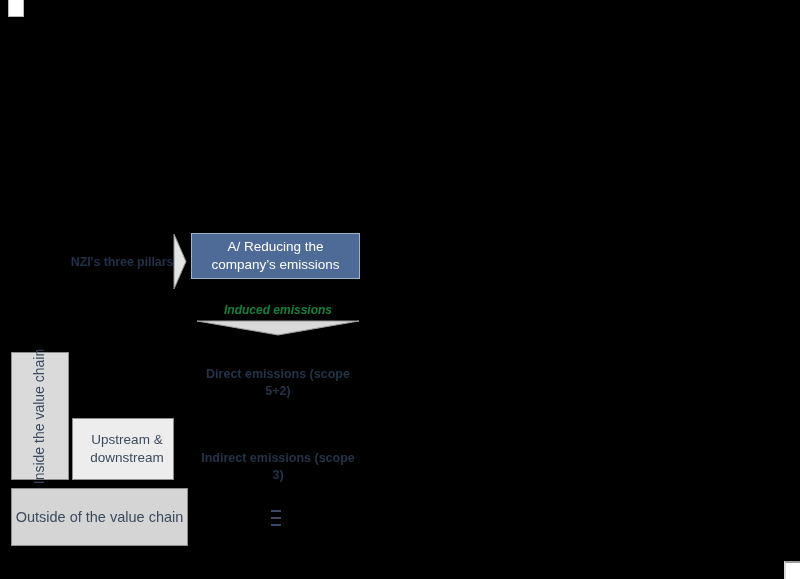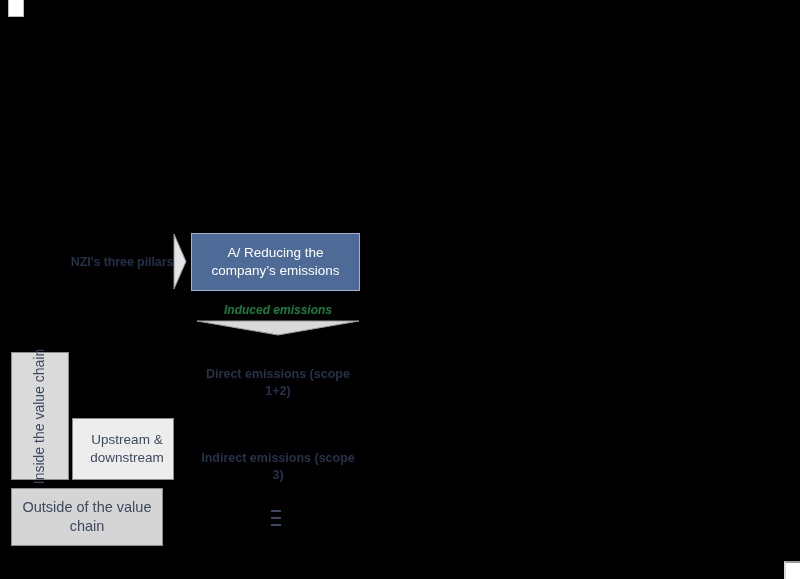--- a/index.html
+++ b/index.html
@@ -51,21 +51,21 @@
   .pointer-arrow {
     position: absolute;
     left: 173px; top: 233px;
     width: 17px; height: 57px;
   }
 
   
   .pillar-box {
     position: absolute;
     left: 191px; top: 233px;
-    width: 169px; height: 58px;
+    width: 169px; height: 46px;
     background: #4d6b96;
     border: 1px solid #9fb3cd;
     box-sizing: border-box;
     display: flex;
     align-items: center;
     justify-content: center;
     text-align: center;
     color: #ffffff;
     font-size: 13.5px;
     line-height: 18px;
@@ -152,21 +152,21 @@
   .box-upstream {
     left: 72px; top: 418px;
     width: 102px; height: 62px;
     background: #ededed;
     font-size: 13.5px;
     line-height: 18px;
     padding-left: 8px;
   }
   .box-outside {
     left: 11px; top: 488px;
-    width: 152px; height: 58px;
+    width: 177px; height: 58px;
     background: #d5d5d5;
     font-size: 14.5px;
     line-height: 19px;
   }
 </style>
 </head>
 <body>
 
 <div id="stage">
 
@@ -186,21 +186,21 @@
   </div>
 
   <div class="induced-label">Induced emissions</div>
 
   <div class="chevron">
     <svg width="164" height="18" viewBox="0 0 164 18" xmlns="http://www.w3.org/2000/svg">
       <polygon points="1,2 163,2 82,16" fill="#d9d9d9" stroke="#9a9a9a" stroke-width="1"></polygon>
     </svg>
   </div>
 
-  <div class="emis-label emis-direct">Direct emissions (scope 1+2)</div>
+  <div class="emis-label emis-direct">Direct emissions (scope 5+2)</div>
 
   <div class="emis-label emis-indirect">Indirect emissions (scope 3)</div>
 
   <div class="ellipsis-mark">
     <i></i>
       <i></i>
       <i></i>
   </div>
 
   <div class="chain-box box-inside-chain">

